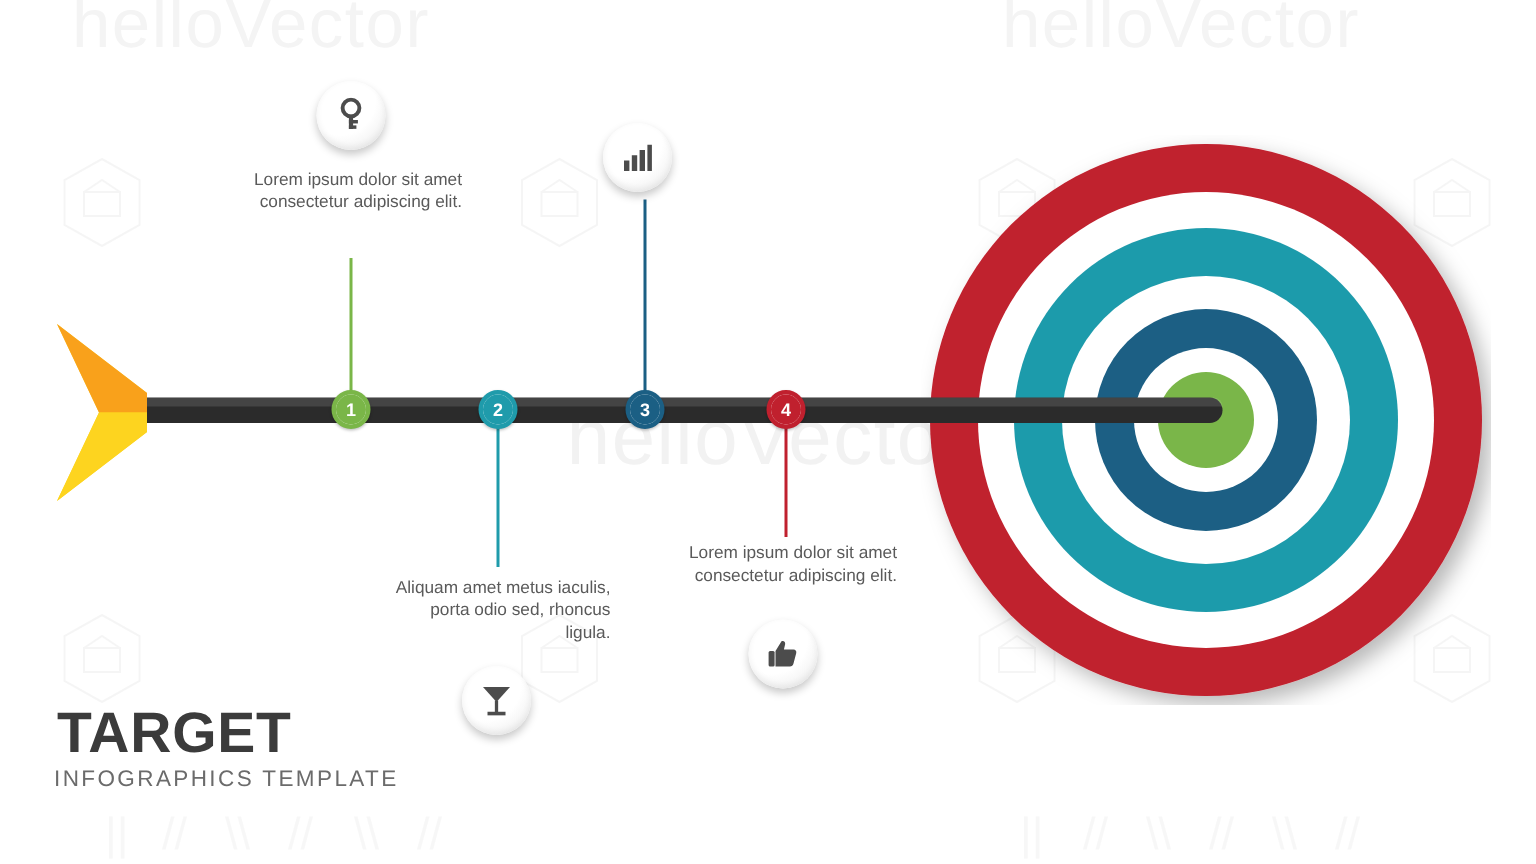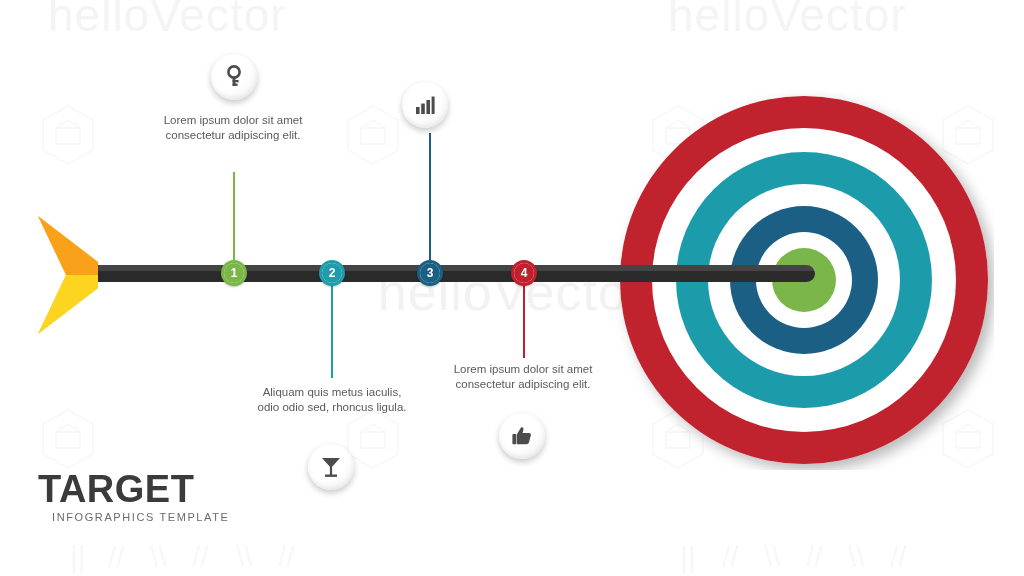--- a/index.html
+++ b/index.html
@@ -73,32 +73,32 @@
   .bubble{
     position:absolute;width:46px;height:46px;border-radius:50%;
     background:radial-gradient(circle at 35% 28%, #ffffff 0%, #ffffff 52%, #e8e8e8 100%);
     box-shadow:0 3px 6px rgba(0,0,0,.22), inset 0 -2px 4px rgba(0,0,0,.06);
     display:flex;align-items:center;justify-content:center;
   }
   .bubble svg{display:block;}
 
   
   .desc{
-    position:absolute;width:150px;text-align:center;
+    position:absolute;width:150px;text-align:right;
     font-size:11.5px;line-height:15px;color:#5a5a5a;
   }
 
   
   .title{
     position:absolute;left:38px;top:468px;
     font-size:38px;font-weight:bold;color:#3b3b3b;letter-spacing:.5px;text-align:right;
   }
   .subtitle{
-    position:absolute;left:52px;top:511px;
-    font-size:11px;color:#6b6b6b;letter-spacing:1.6px;
+    position:absolute;left:36px;top:511px;
+    font-size:15px;color:#6b6b6b;letter-spacing:1.6px;
   }
 </style>
 </head>
 <body>
 
 <div class="stage">
 
   <div class="wm-text wm-top-left">helloVector</div>
   <div class="wm-text wm-top-right">helloVector</div>
   <div class="wm-text wm-center">helloVector</div>
@@ -186,21 +186,21 @@
       <rect x="9.6" y="15" width="6" height="2.3" fill="#4c4c4c"></rect>
       <rect x="9.6" y="18.6" width="5" height="2.3" fill="#4c4c4c"></rect>
     </svg>
   </div>
   <div class="desc" style="left:158px;top:113px;">Lorem ipsum dolor sit amet consectetur adipiscing elit.</div>
 
   <div class="connector" style="left:331px;top:282px;height:96px;background:#1f9bab;"></div>
   <div class="marker" style="left:319px;top:260px;border-color:#1f9bab;">
     <i style="background:#1f9bab;">2</i>
   </div>
-  <div class="desc" style="left:257px;top:385px;">Aliquam quis metus iaculis, odio odio sed, rhoncus ligula.</div>
+  <div class="desc" style="left:257px;top:385px;">Aliquam amet metus iaculis, porta odio sed, rhoncus ligula.</div>
   <div class="bubble" style="left:308px;top:444px;">
     <svg width="22" height="24" viewBox="0 0 22 24">
       <path d="M2 3 L20 3 L11 13 Z" fill="#4c4c4c"></path>
       <rect x="9.9" y="12" width="2.2" height="8" fill="#4c4c4c"></rect>
       <rect x="5" y="19.5" width="12" height="2.4" fill="#4c4c4c"></rect>
     </svg>
   </div>
 
   <div class="connector" style="left:429px;top:133px;height:133px;background:#1b5f84;"></div>
   <div class="marker" style="left:417px;top:260px;border-color:#1b5f84;">

